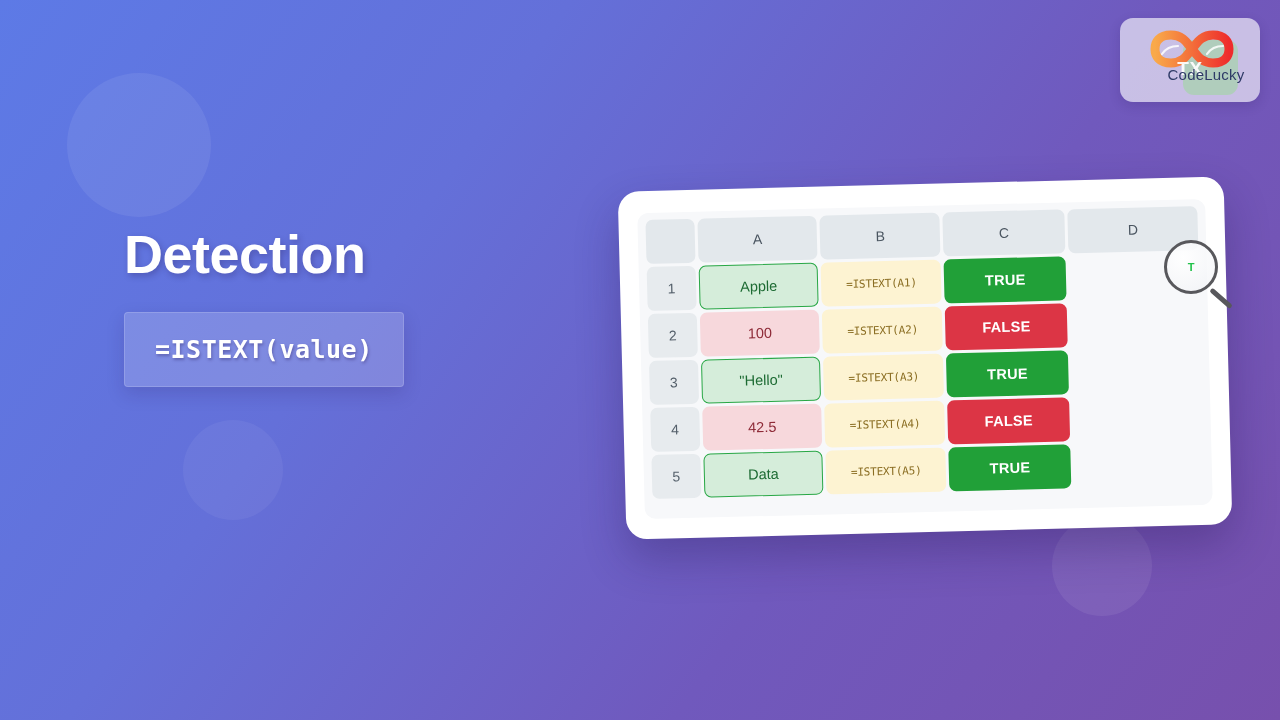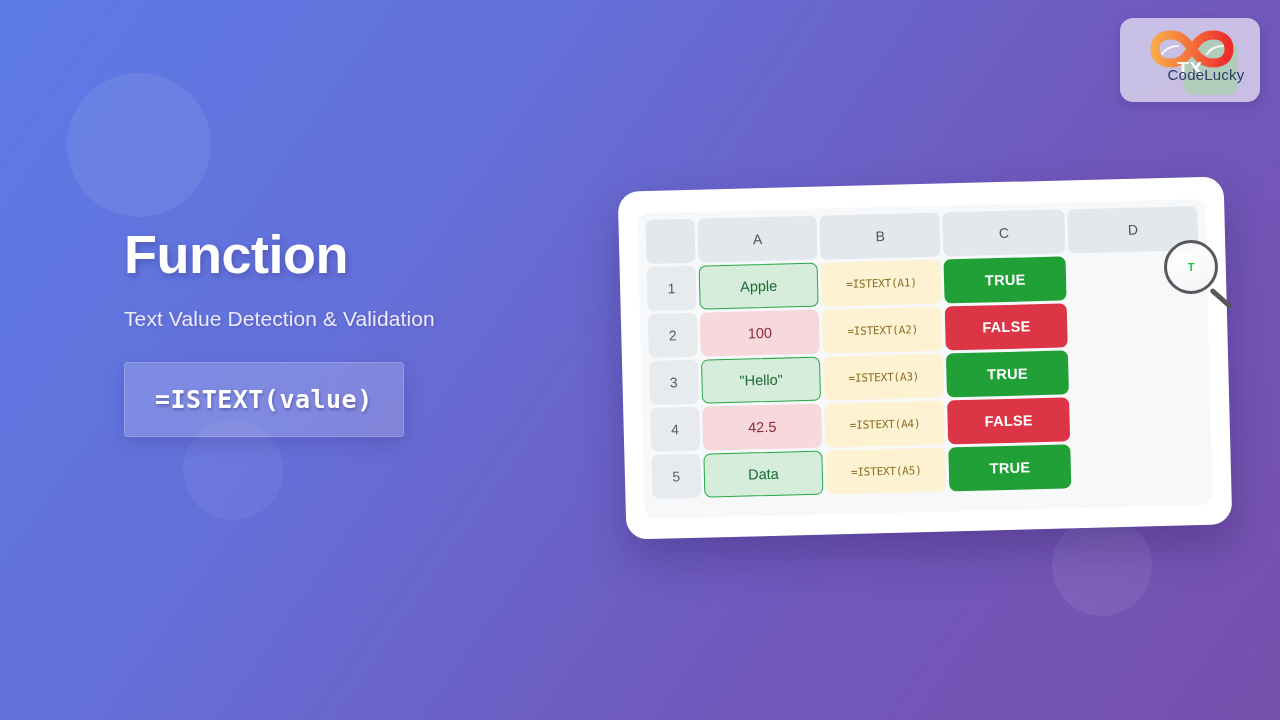--- a/index.html
+++ b/index.html
@@ -124,23 +124,22 @@
 </style>
 </head>
 <body>
 
 <div class="blob" id="blob-a"></div>
 <div class="blob" id="blob-b"></div>
 <div class="blob" id="blob-c"></div>
 
 <div class="left">
   <div class="headline">
-    <span class="l2">Function</span>
-  </div>
-  <div class="subhead">Text Value Detection &amp; Validation</div>
+    <span class="l2">Detection</span>
+  </div>
   <div class="code-badge">
     <span>=ISTEXT(value)</span>
   </div>
 </div>
 
 <div class="sheet-card">
   <div class="sheet-inner">
     <table class="grid">
       <tbody>
           <tr>

